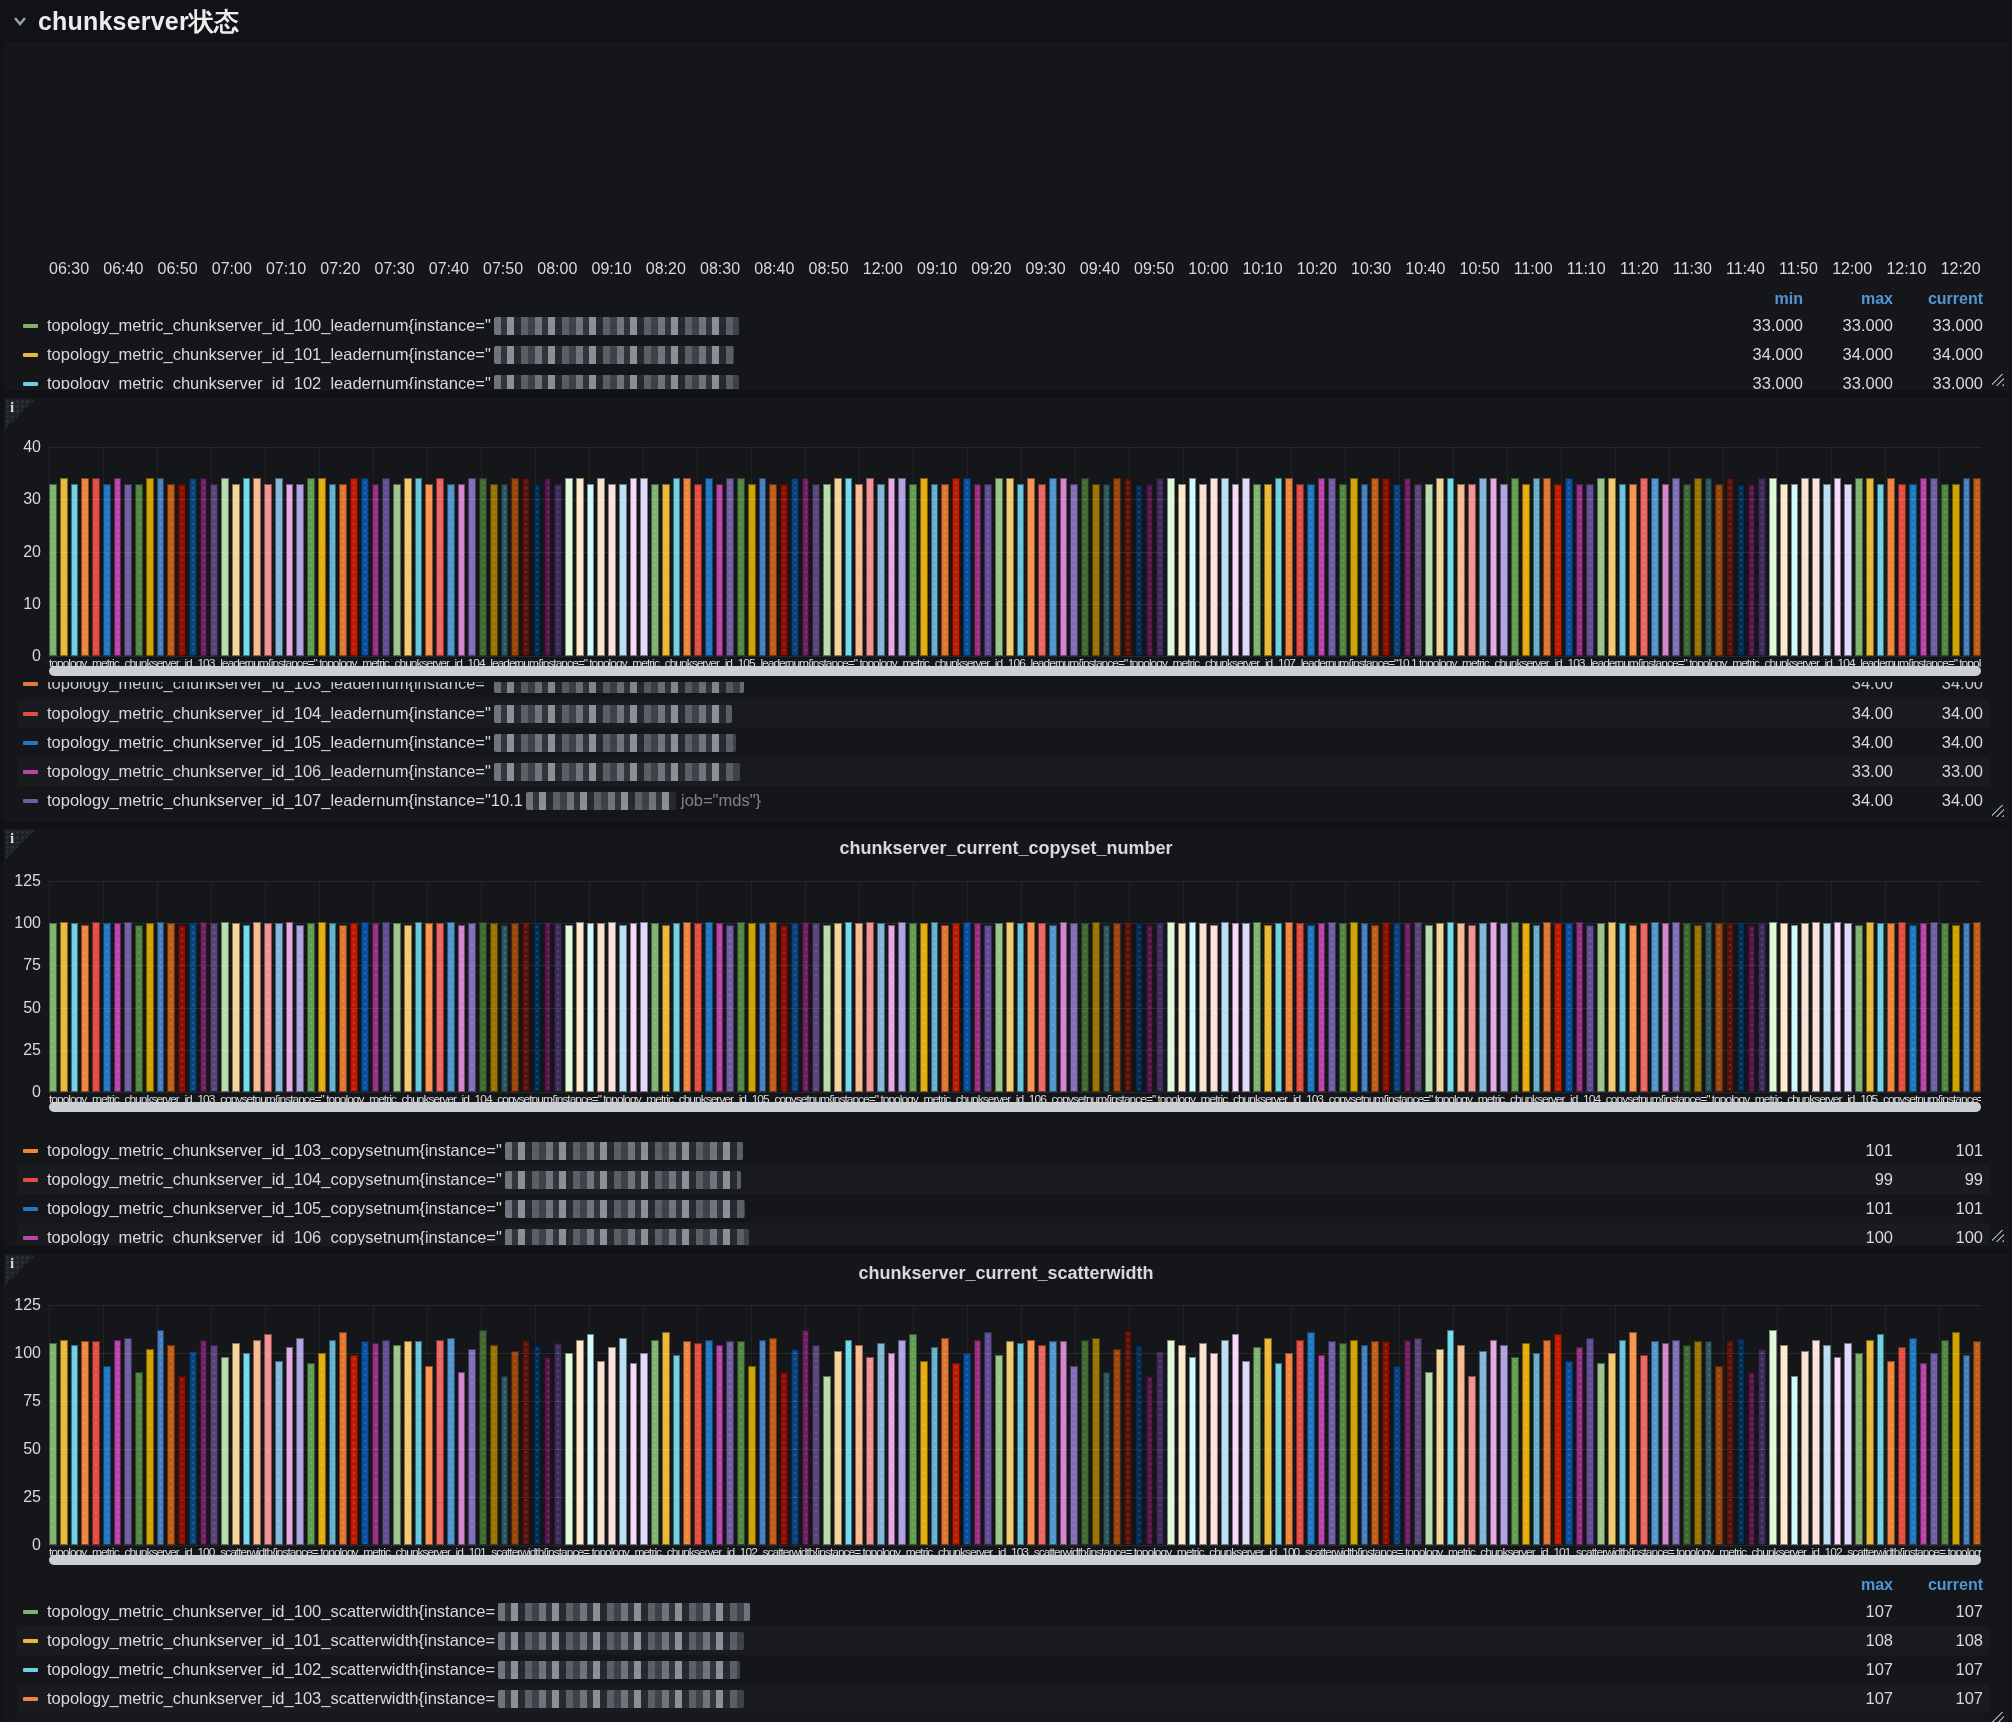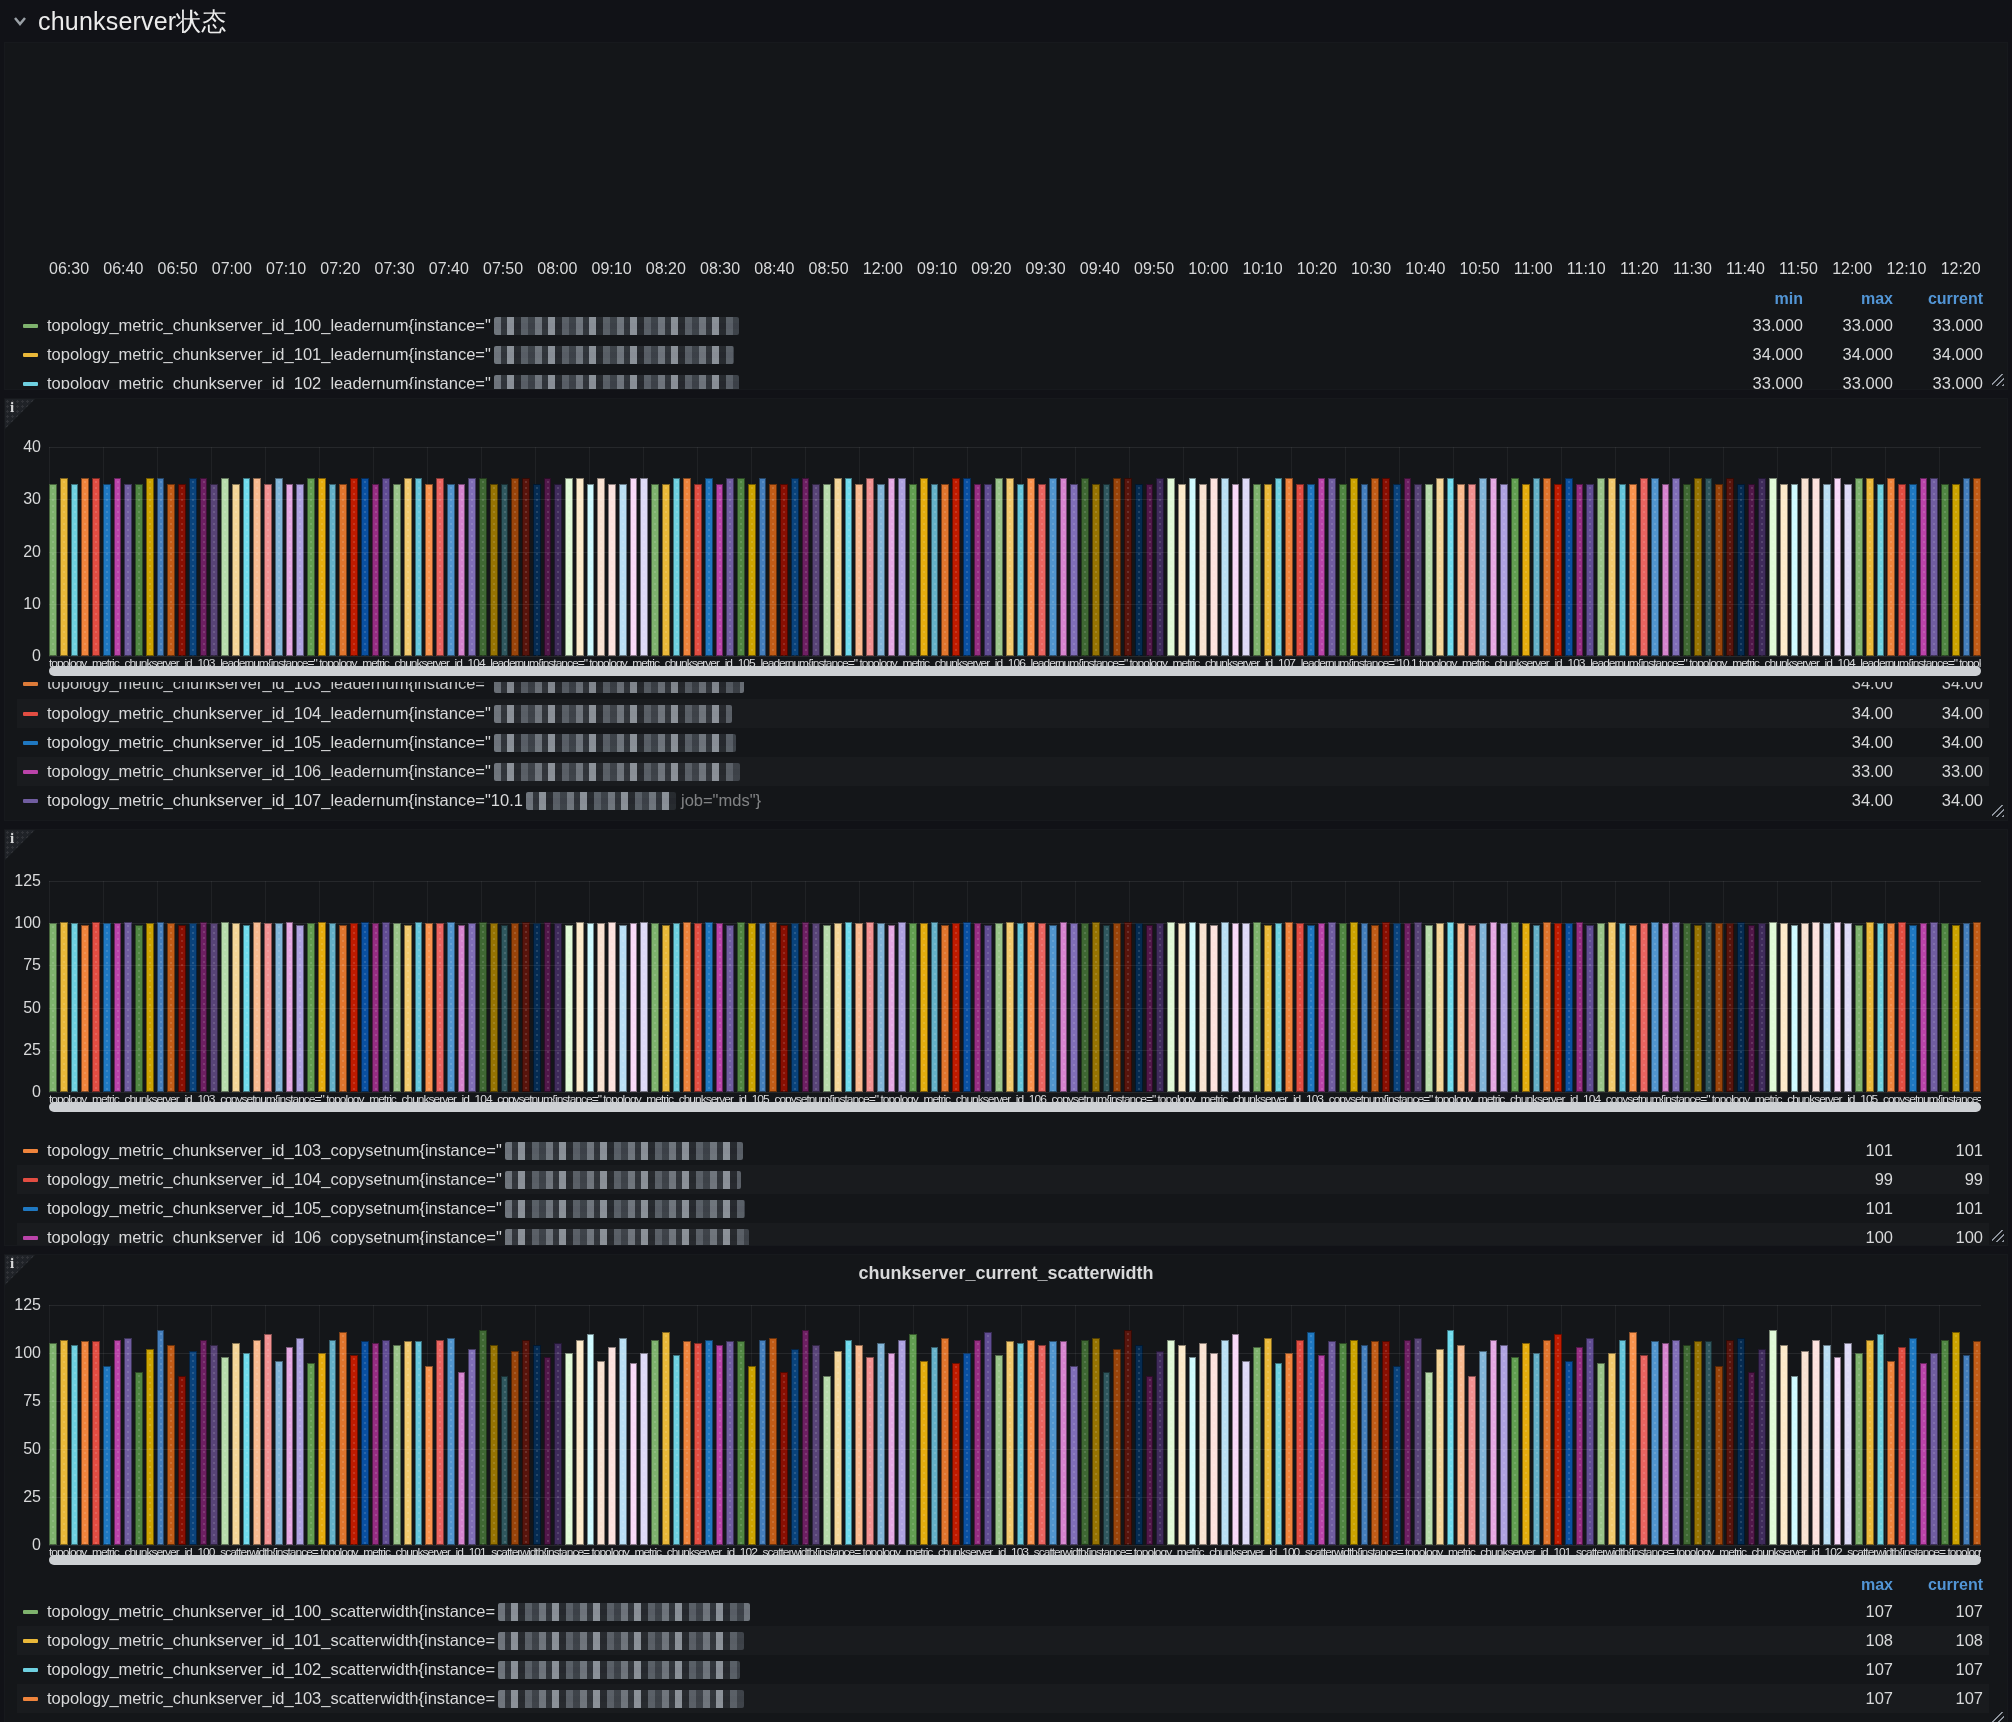--- a/index.html
+++ b/index.html
@@ -1,20 +1,20 @@
 <!DOCTYPE html>
 <html><head>
 <meta charset="utf-8">
 <style>
   html,body{margin:0;padding:0;background:#0b0c0e;}
   .page{position:relative;width:2012px;height:1722px;overflow:hidden;background:#111217;
         font-family:"Liberation Sans",sans-serif;color:#d8d9da;}
   
   .section-header{height:42px;display:flex;align-items:center;gap:10px;padding-left:12px;cursor:pointer;}
-  .section-title{font-size:25px;font-weight:normal;color:#ececec;letter-spacing:.2px;}
+  .section-title{font-size:25px;font-weight:bold;color:#ececec;letter-spacing:.2px;}
   .chev{width:16px;height:16px;stroke:#9aa0a6;stroke-width:2.5;fill:none;}
   
   .panel{position:relative;margin:0 4px 8px;background:#141619;border:1px solid #17191d;box-sizing:border-box;}
   .p1{height:348px;}
   .p2{height:423px;}
   .p3{height:417px;}
   .p4{height:474px;}
   .panel-title{position:absolute;top:8px;left:0;right:0;text-align:center;font-size:18px;font-weight:bold;color:#d8d9da;cursor:pointer;}
   .plot{position:absolute;left:44px;right:26px;}
   .p1 .plot{top:50px;height:159px;}
@@ -415,20 +415,21 @@
           <span class="val">34.00</span>
         </div>
       </div>
     <div class="resize-handle"></div>
   </div>
 
   <div class="panel p3">
     <div class="info-corner">
         <span>i</span>
       </div>
+    <div class="panel-title">chunkserver_current_copyset_number</div>
     <div class="plot">
       <div class="bars">
           <div class="bar" style="height: 80%; background-color: rgb(126, 178, 109);"></div>
           <div class="bar" style="height: 80.8%; background-color: rgb(234, 184, 57);"></div>
           <div class="bar" style="height: 80%; background-color: rgb(110, 208, 224);"></div>
           <div class="bar" style="height: 79.2%; background-color: rgb(239, 132, 60);"></div>
           <div class="bar" style="height: 80.8%; background-color: rgb(226, 77, 66);"></div>
           <div class="bar" style="height: 80%; background-color: rgb(31, 120, 193);"></div>
           <div class="bar" style="height: 80%; background-color: rgb(186, 67, 169);"></div>
           <div class="bar" style="height: 80.8%; background-color: rgb(112, 93, 160);"></div>

